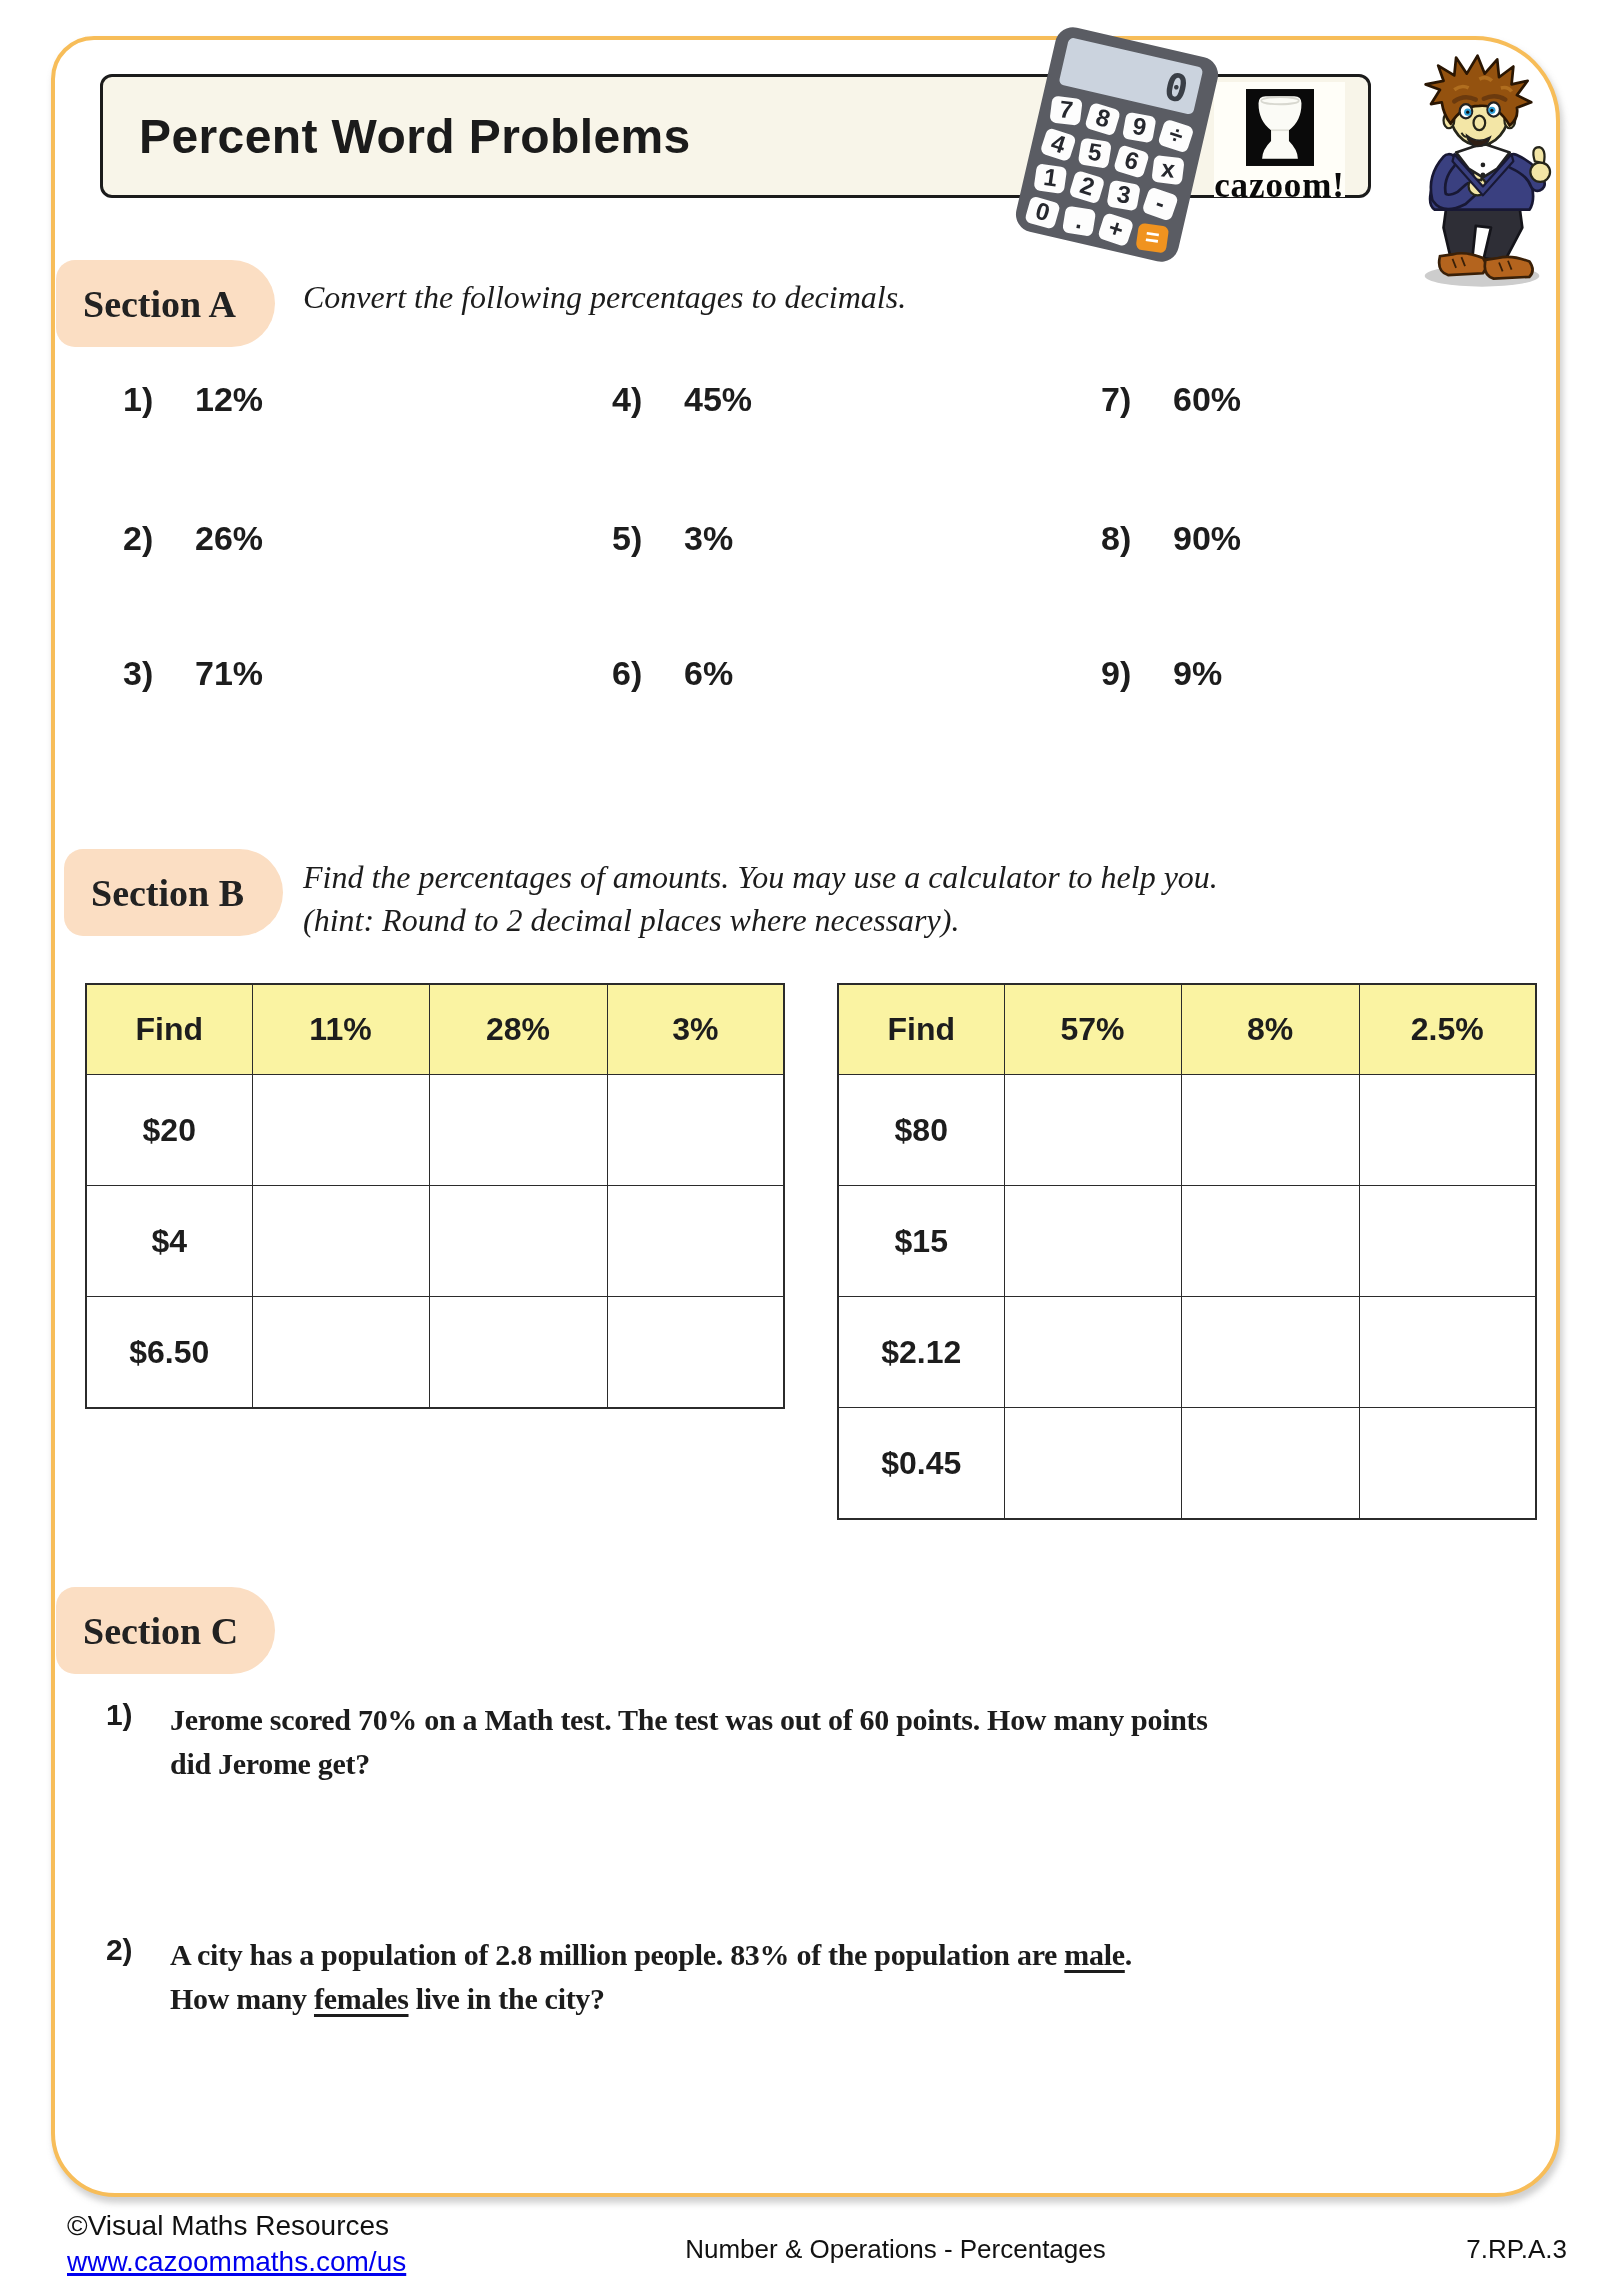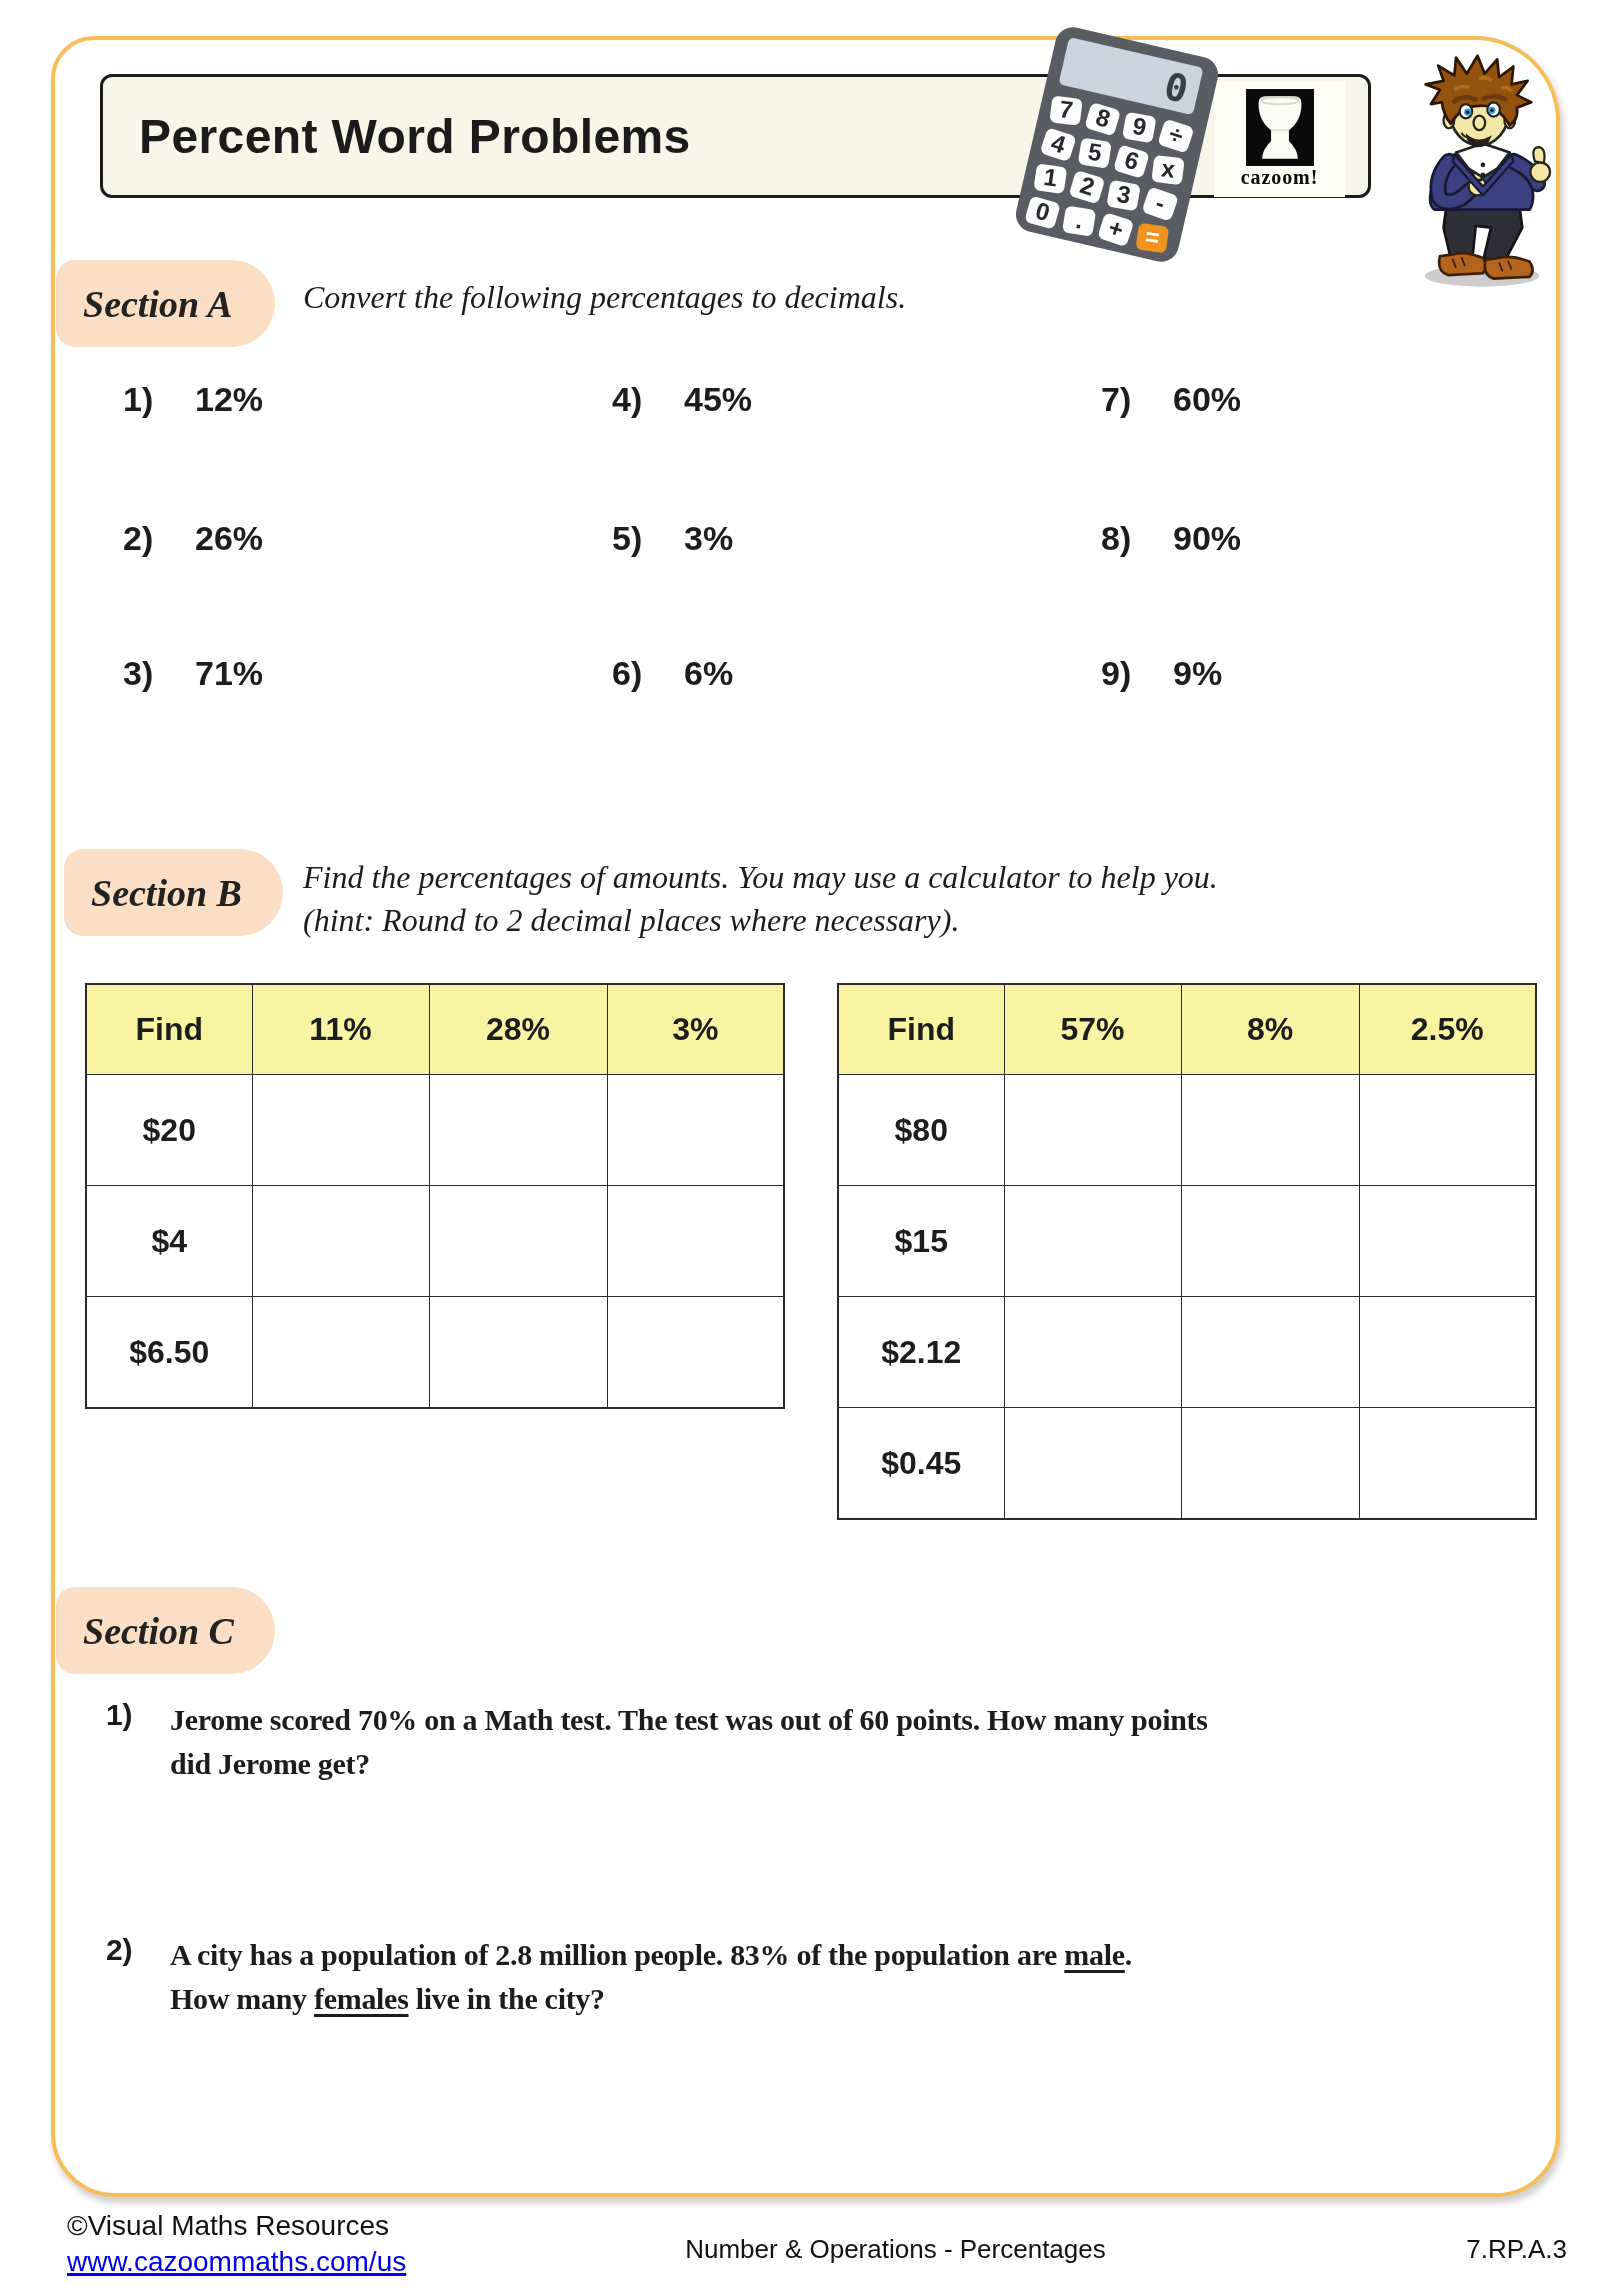--- a/index.html
+++ b/index.html
@@ -15,29 +15,29 @@
   .banner{position:absolute;left:100px;top:74px;width:1265px;height:118px;
           background:#F8F5E9;border:3.6px solid #1b1b1b;border-radius:12px;z-index:2;
           display:flex;align-items:center;}
   .title{font-size:48px;font-weight:bold;letter-spacing:0.4px;padding-left:36px;color:#1b1b1b;}
 
   .calc{position:absolute;left:1032px;top:38px;width:170px;height:213px;
         transform:rotate(13deg);z-index:4;}
 
   .logo-box{position:absolute;left:1214px;top:82px;width:131px;height:115px;
             background:#FFFEF8;z-index:3;text-align:center;}
-  .logo-text{font-family:"Liberation Serif",serif;font-weight:bold;font-size:20px;
+  .logo-text{font-family:"Liberation Serif",serif;font-weight:bold;font-size:35px;
              margin-top:-3.6px;color:#0a0a0a;letter-spacing:0.9px;}
 
   .boy{position:absolute;left:1397px;top:52px;width:179px;height:242px;z-index:3;}
 
   
   .pill{position:absolute;left:56px;width:219px;height:87px;background:#FBDEC3;
         border-radius:19.7px 45px 45px 19.7px;display:flex;align-items:center;z-index:2;
-        font-family:"Liberation Serif",serif;font-style:italic;font-weight:bold;
+        font-family:"Liberation Serif",serif;font-weight:bold;
         font-size:38px;color:#222;padding-left:27px;box-sizing:border-box;}
   .pill-a{top:260px;}.pill-b{top:849px;margin-left:8px;}.pill-c{top:1587px;}
 
   .instr{position:absolute;font-family:"Liberation Serif",serif;font-style:italic;
          font-size:32px;color:#1c1c1c;}
   .instr-a{left:303px;top:279px;}
   .instr-b{left:303px;top:856px;line-height:43px;}
   .instr-b span{display:block;}
 
   .item{position:absolute;display:flex;font-weight:bold;font-size:34px;color:#1d1d1d;}

